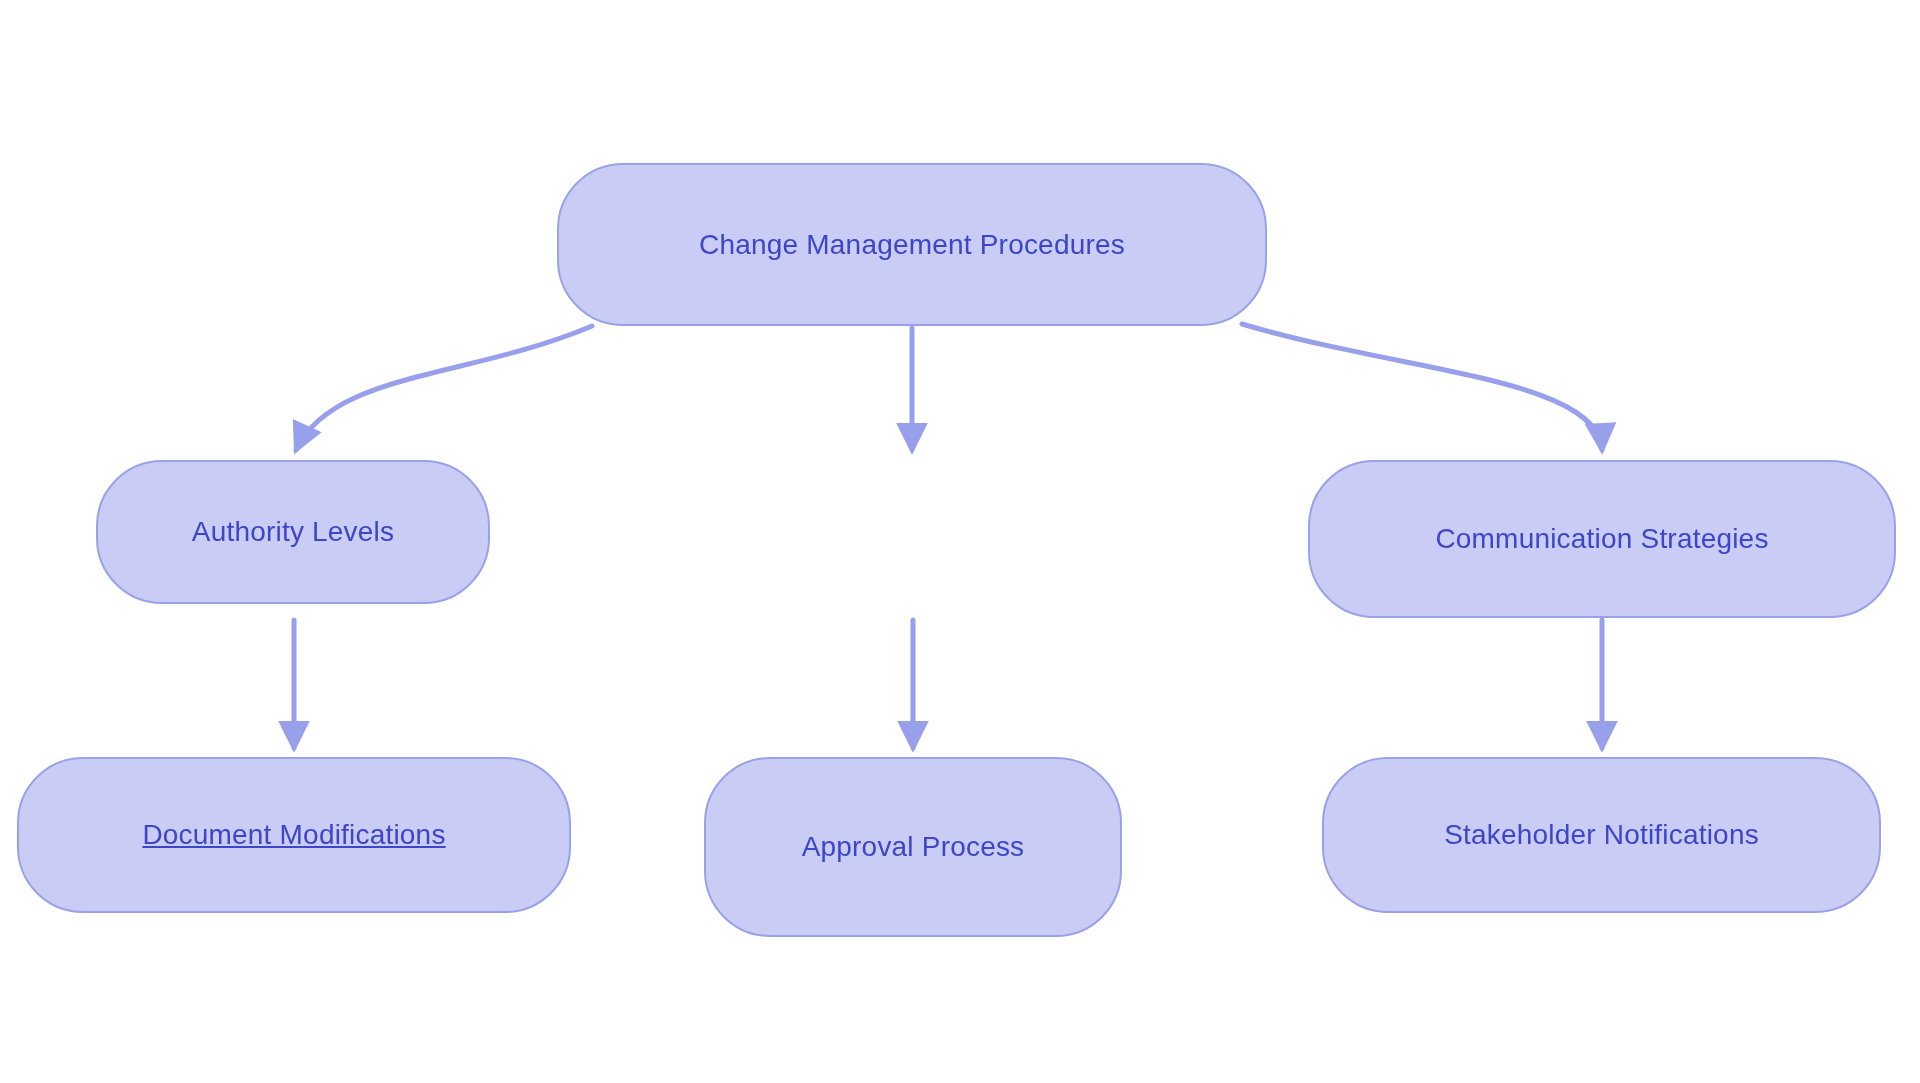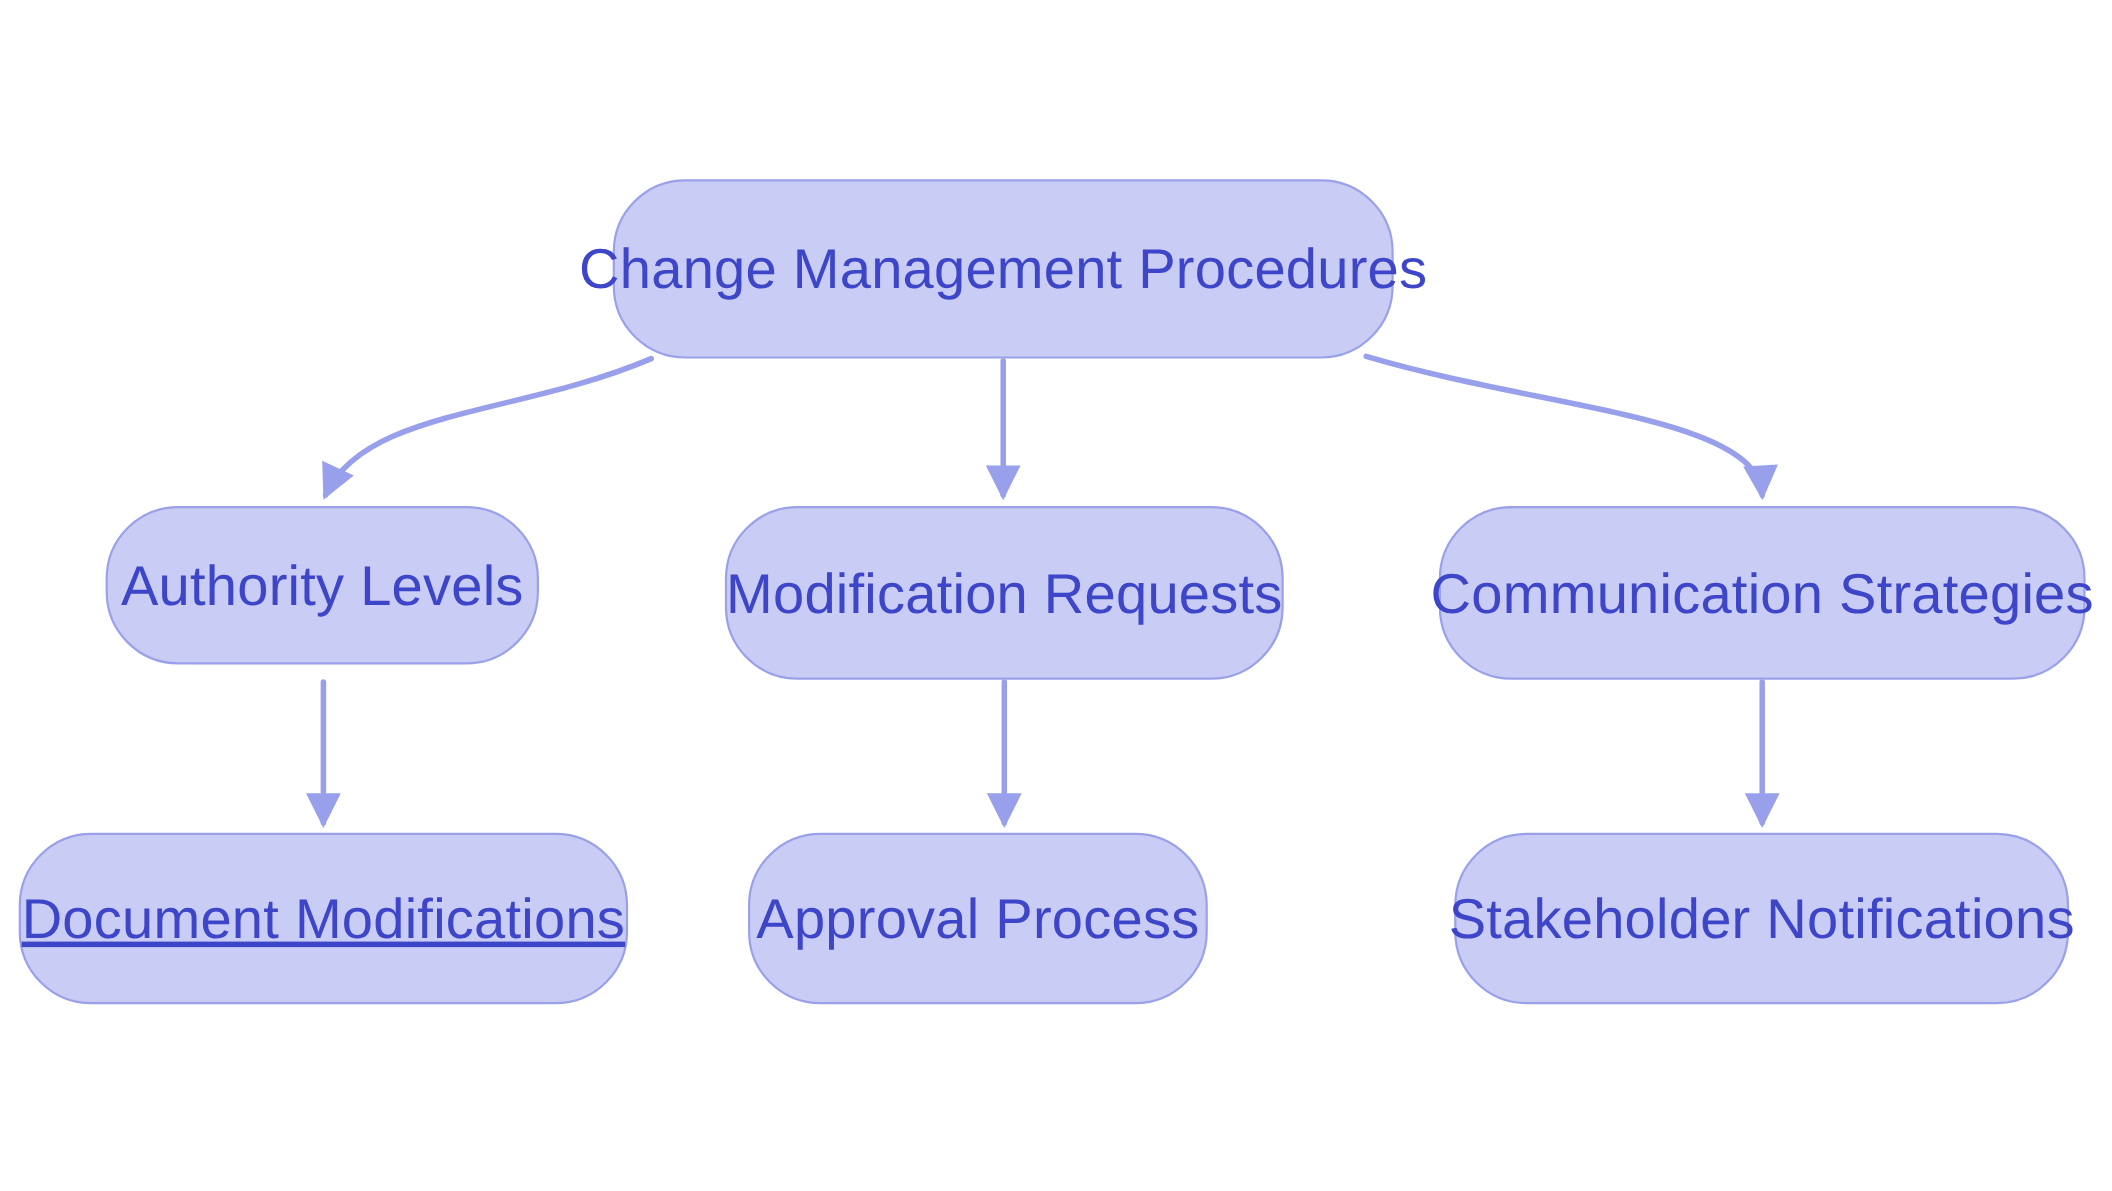--- a/index.html
+++ b/index.html
@@ -36,32 +36,32 @@
   .edges marker path { fill: var(--edge-color); }
   .node {
     position: absolute;
     background: var(--node-fill);
     border: 2.5px solid var(--node-border);
     border-radius: 66px;
     display: flex;
     align-items: center;
     justify-content: center;
     color: var(--text-color);
-    font-size: 51px;
+    font-size: 28px;
     font-weight: 500;
     letter-spacing: 0.2px;
     white-space: nowrap;
     cursor: default;
   }
   #n-root  { left: 557px;  top: 163px; width: 710px; height: 163px; }
   #n-auth  { left: 96px;   top: 460px; width: 394px; height: 144px; }
   #n-mod   { left: 659px;  top: 460px; width: 508px; height: 158px; }
   #n-comm  { left: 1308px; top: 460px; width: 588px; height: 158px; }
   #n-doc   { left: 17px;   top: 757px; width: 554px; height: 156px; text-decoration: underline; }
-  #n-appr  { left: 680px;  top: 757px; width: 418px; height: 156px; }
+  #n-appr  { left: 704px;  top: 757px; width: 418px; height: 180px; }
   #n-stake { left: 1322px; top: 757px; width: 559px; height: 156px; }
 </style>
 </head>
 <body>
 
 <div class="canvas">
 
   <svg class="edges" viewBox="0 0 1920 1083" xmlns="http://www.w3.org/2000/svg" aria-hidden="true">
     <defs>
       <marker id="arrow" viewBox="0 0 12 12" refX="9.5" refY="6" markerWidth="40" markerHeight="38" orient="auto" markerUnits="userSpaceOnUse">
@@ -77,23 +77,20 @@
   </svg>
 
   <div class="node" id="n-root">
     <span>Change Management Procedures</span>
   </div>
 
   <div class="node" id="n-auth">
     <span>Authority Levels</span>
   </div>
 
-  <div class="node" id="n-mod">
-    <span>Modification Requests</span>
-  </div>
 
   <div class="node" id="n-comm">
     <span>Communication Strategies</span>
   </div>
 
   <div class="node" id="n-doc">
     <span>Document Modifications</span>
   </div>
 
   <div class="node" id="n-appr">

